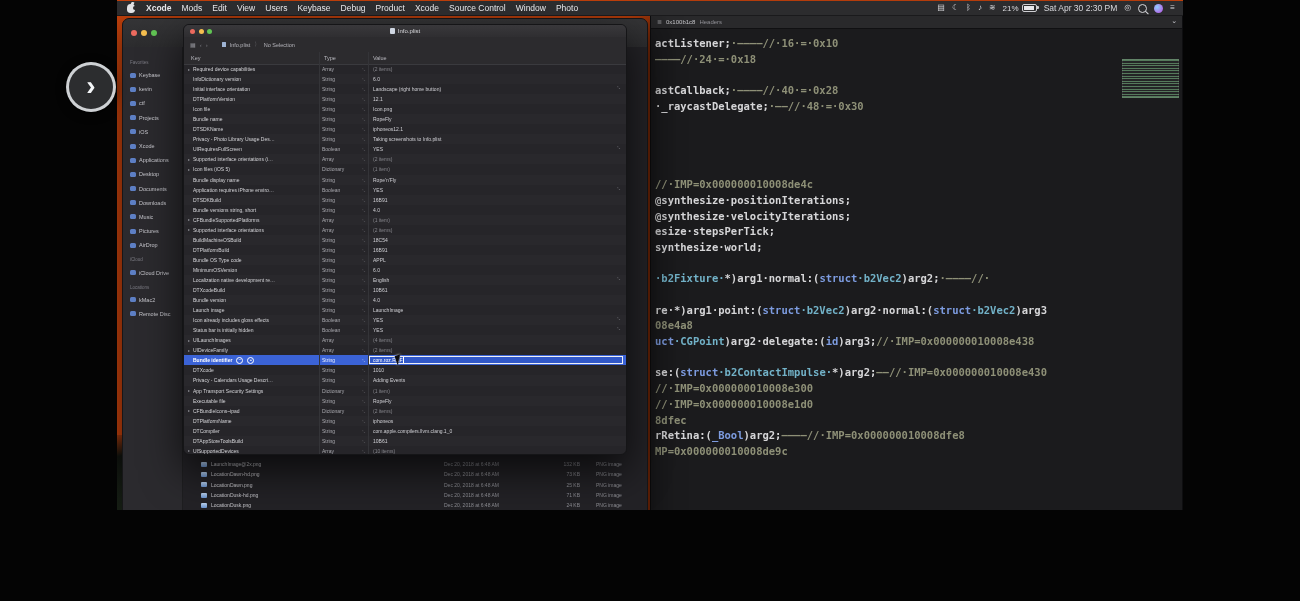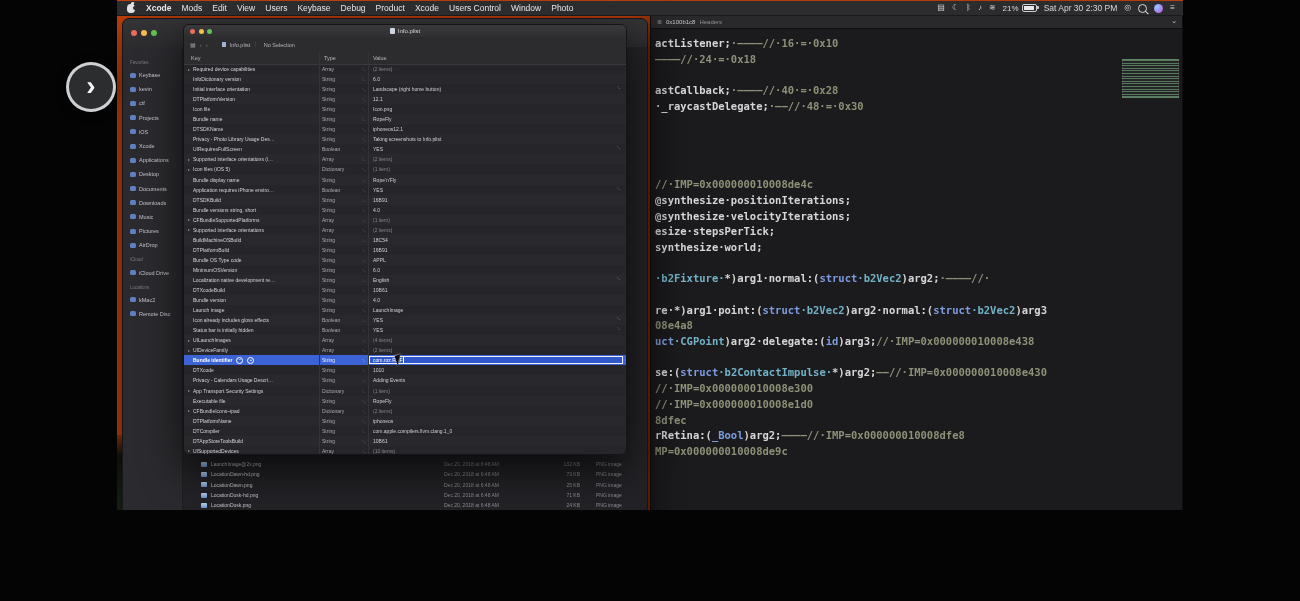--- a/index.html
+++ b/index.html
@@ -186,21 +186,21 @@
       <span style="display:flex">
           <span class="menu-item app-name">Xcode</span>
           <span class="menu-item">Mods</span>
           <span class="menu-item">Edit</span>
           <span class="menu-item">View</span>
           <span class="menu-item">Users</span>
           <span class="menu-item">Keybase</span>
           <span class="menu-item">Debug</span>
           <span class="menu-item">Product</span>
           <span class="menu-item">Xcode</span>
-          <span class="menu-item">Users Control</span>
+          <span class="menu-item">Source Control</span>
           <span class="menu-item">Window</span>
           <span class="menu-item">Photo</span>
         </span>
       <span class="mb-right">
         <span style="display:flex;gap:7px">
             <span class="mb-ic">▤</span>
             <span class="mb-ic">☾</span>
             <span class="mb-ic">ᛒ</span>
             <span class="mb-ic">♪</span>
             <span class="mb-ic">≋</span>

